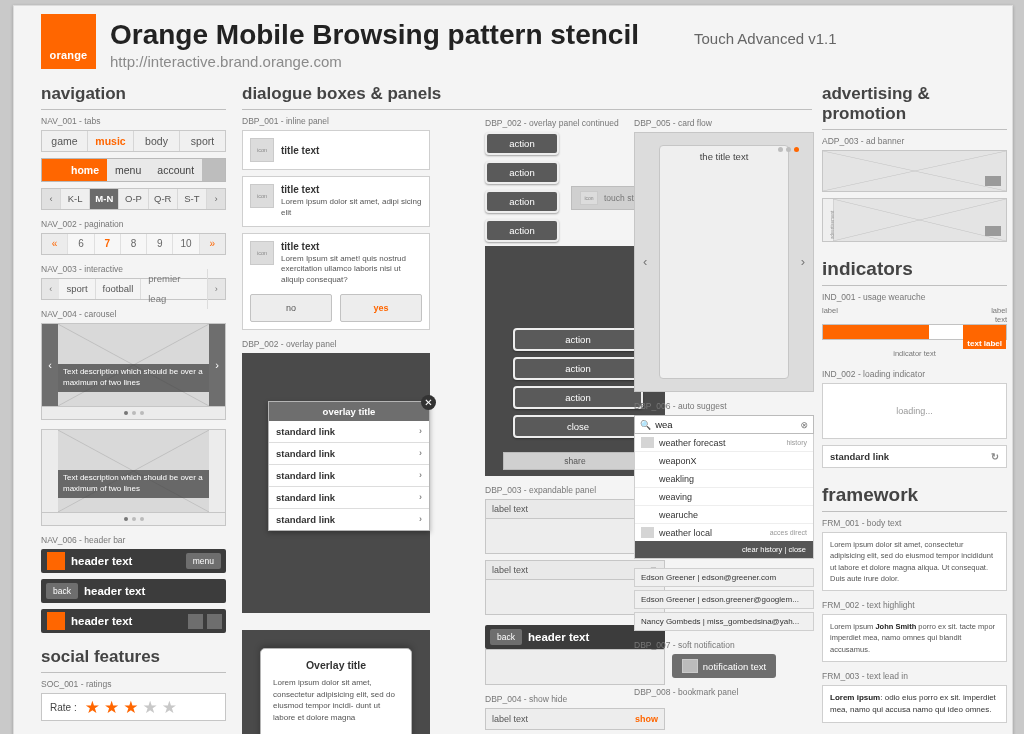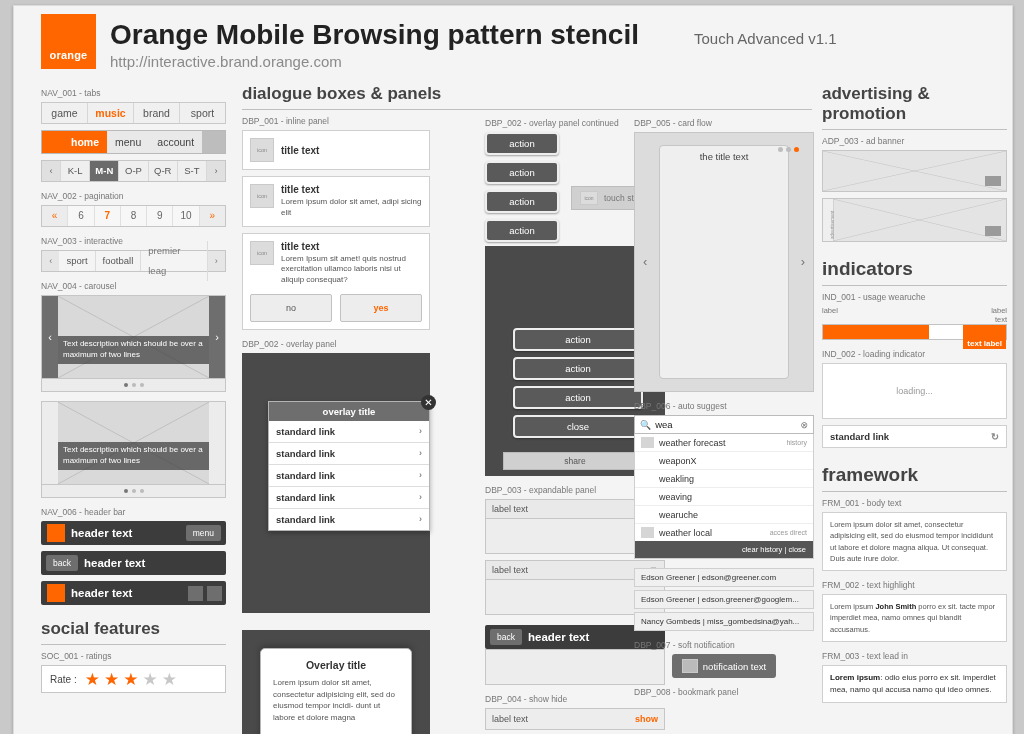--- a/index.html
+++ b/index.html
@@ -167,26 +167,27 @@
   <div class="hdr">
     <div class="logo">
       <span>orange</span>
     </div>
     <div class="title">Orange Mobile Browsing pattern stencil</div>
     <div class="subtitle">Touch Advanced v1.1</div>
     <div class="url">http://interactive.brand.orange.com</div>
   </div>
 
   <div class="col c1">
+    <h2 class="sec">navigation</h2>
 
     <div class="lbl first">NAV_001 - tabs</div>
     <div class="tabs">
       <div>game</div>
       <div class="active">music</div>
-      <div>brand</div>
+      <div>body</div>
       <div>sport</div>
     </div>
 
     <div class="onav" style="margin-top:6px;">
       <div class="sq"></div>
       <div class="it on">home</div>
       <div class="it">menu</div>
       <div class="it">account</div>
       <div class="sp"></div>
       <div class="ico"></div>
@@ -496,20 +497,23 @@
     <div class="lbl first">IND_001 - usage wearuche</div>
     <div style="display:flex;justify-content:space-between;">
       <span class="ind">label</span>
       <span class="ind" style="text-align:right;white-space:pre-line;">label
 text</span>
     </div>
     <div class="indbar">
       <div class="fill"></div>
       <div class="tl">text label</div>
     </div>
+    <div style="text-align:center;margin-top:2px;">
+      <span class="ind" style="white-space:pre-line;">indicator text</span>
+    </div>
 
     <div class="lbl">IND_002 - loading indicator</div>
     <div class="loading">
       <span>loading...</span>
     </div>
     <div class="stdlink">
       <span>standard link</span>
       <span style="color:#888;">↻</span>
     </div>
 

